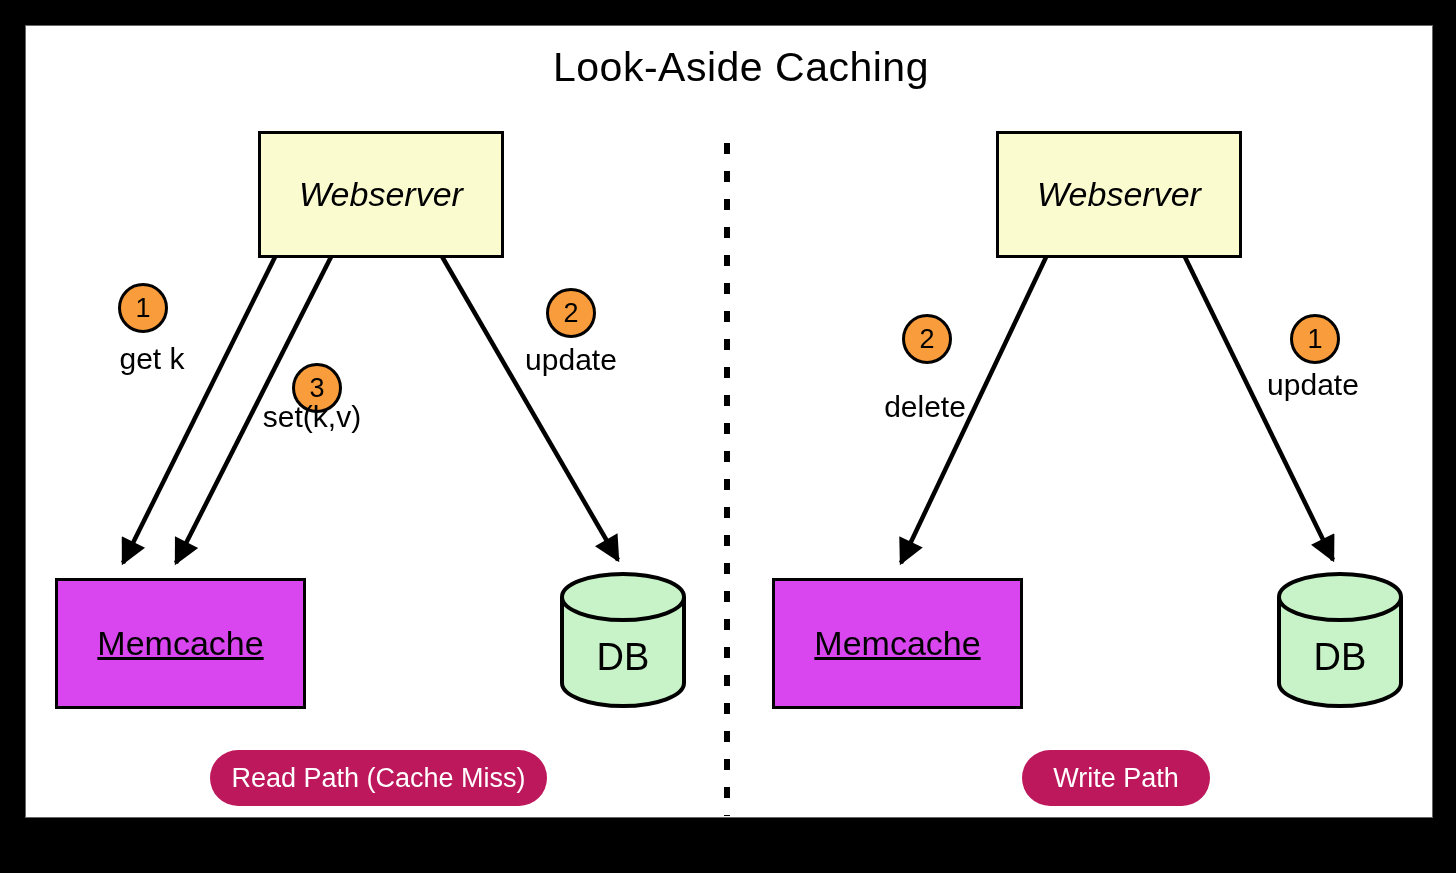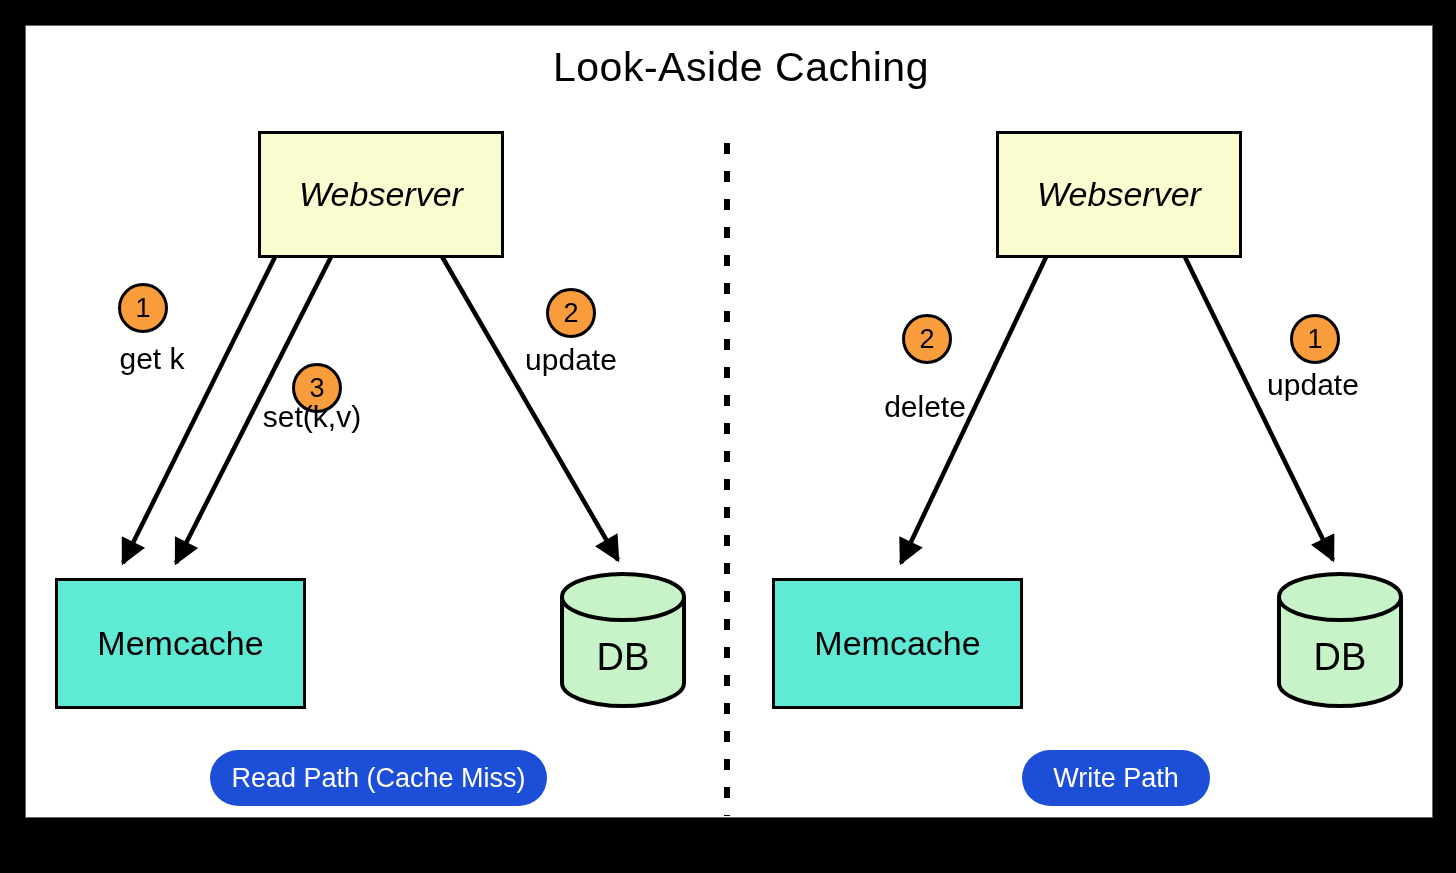--- a/index.html
+++ b/index.html
@@ -19,41 +19,41 @@
   }
   .arrow-layer{
     position:absolute;left:0;top:0;width:1456px;height:873px;
     pointer-events:none;
   }
   .node{
     position:absolute;display:flex;align-items:center;justify-content:center;
     border:3px solid #000;font-size:34px;
   }
   .webserver{background:#FBFBD0;width:240px;height:121px;font-style:italic;}
-  .memcache{background:#5eead4;width:245px;height:125px;}
+  .memcache{background:#d946ef;width:245px;height:125px;text-decoration:underline;}
   .ws-left{left:258px;top:131px;}
   .ws-right{left:996px;top:131px;}
   .mc-left{left:55px;top:578px;}
   .mc-right{left:772px;top:578px;}
   .db{position:absolute;width:130px;height:142px;}
   .db-left{left:558px;top:570px;}
   .db-right{left:1275px;top:570px;}
   .db text{font-family:"Liberation Sans", sans-serif;font-size:38px;}
   .step-circle{
     position:absolute;width:50px;height:50px;border-radius:50%;
     background:#F89C3C;border:3px solid #000;box-sizing:border-box;
     display:flex;align-items:center;justify-content:center;
     font-size:27px;
   }
   .step-label{
     position:absolute;transform:translateX(-50%);
     font-size:30px;white-space:nowrap;
   }
   .pill{
-    position:absolute;height:56px;border-radius:28px;background:#1d4ed8;
+    position:absolute;height:56px;border-radius:28px;background:#be185d;
     color:#fff;display:flex;align-items:center;justify-content:center;
     font-size:27px;white-space:nowrap;
   }
   .pill-left{left:210px;top:750px;width:337px;}
   .pill-right{left:1022px;top:750px;width:188px;}
 </style>
 </head>
 <body>
 
 <div class="canvas">

